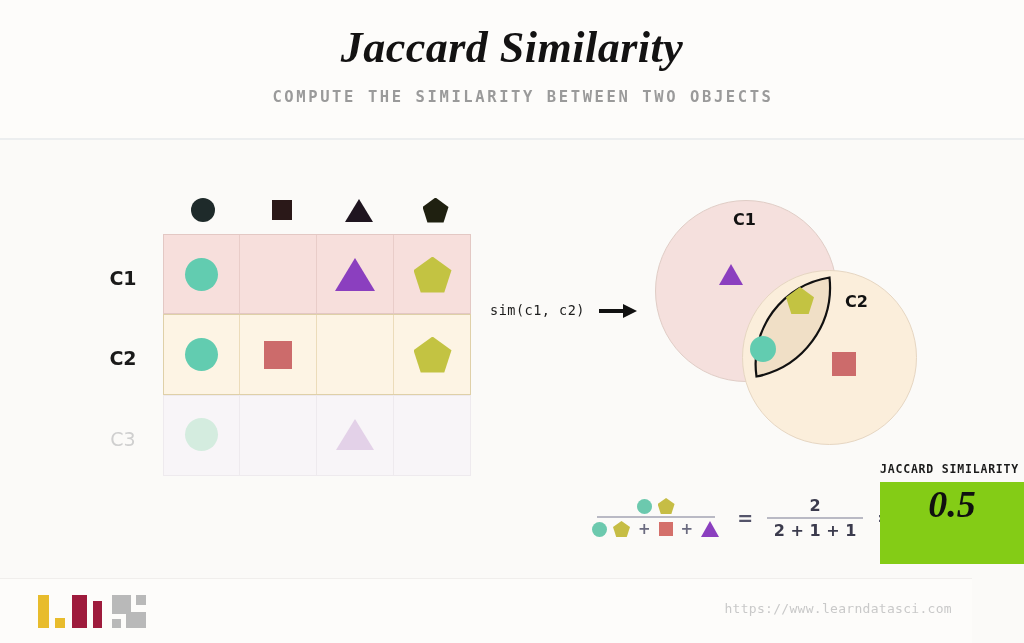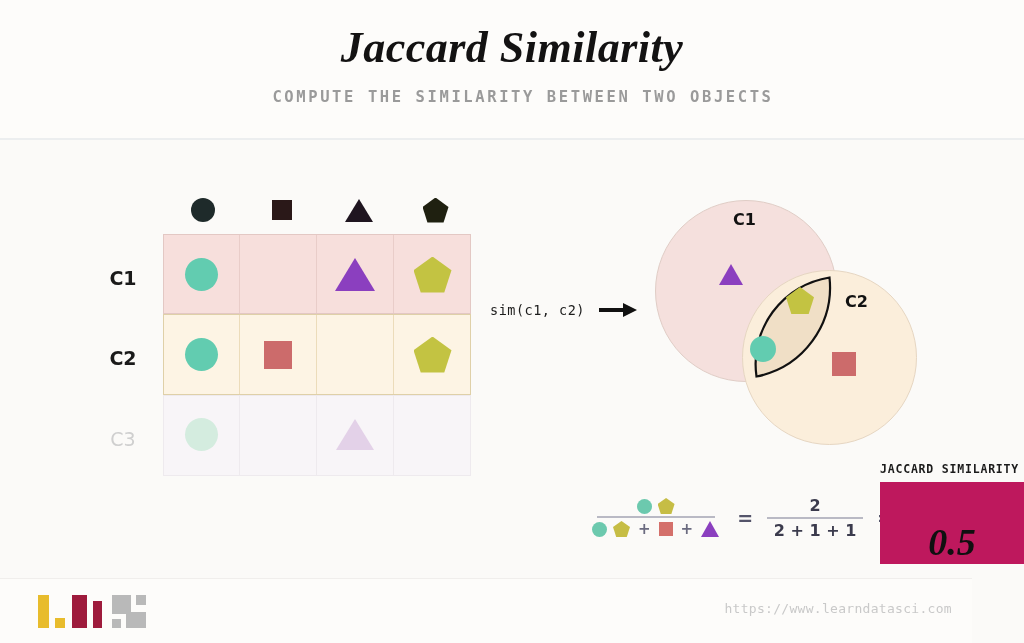--- a/index.html
+++ b/index.html
@@ -113,21 +113,21 @@
   .tri {
     width: 0; height: 0;
     border-left: 20px solid transparent;
     border-right: 20px solid transparent;
   }
   .pent {
     clip-path: polygon(50% 0%, 100% 38%, 81% 100%, 19% 100%, 0% 38%);
   }
 
   
-  .sim-block { position: absolute; left: 490px; top: 160px; display: flex; align-items: center; gap: 14px; }
+  .sim-block { position: absolute; left: 490px; top: 160px; display: flex; align-items: flex-end; gap: 14px; }
   .sim-text {
     font-family: "DejaVu Sans Mono", "Liberation Mono", monospace;
     font-size: 13.5px; color: #1c1c1c; letter-spacing: 0.5px;
   }
   .arrow { position: relative; width: 40px; height: 14px; }
   .arrow-shaft { position: absolute; left: 0; top: 5px; width: 26px; height: 4px; background: #111; }
   .arrow-head {
     position: absolute; left: 24px; top: 0;
     width: 0; height: 0;
     border-top: 7px solid transparent;
@@ -178,22 +178,22 @@
   .result-wrap { position: absolute; left: 880px; top: 320px; }
   .result-label {
     position: absolute; left: 0; top: 0; width: 140px;
     font-family: "DejaVu Sans Mono", "Liberation Mono", monospace;
     font-size: 11.5px; letter-spacing: 0.8px; color: #1b1b1b; font-weight: 700;
     white-space: nowrap;
   }
   .result-box {
     position: absolute; left: 0; top: 20px;
     width: 144px; height: 82px;
-    background: #be185d;
-    display: flex; align-items: flex-end; justify-content: center;
+    background: #84cc16;
+    display: flex; align-items: flex-start; justify-content: center;
   }
   .result-value {
     font-family: "Liberation Serif", "DejaVu Serif", serif;
     font-style: italic; font-weight: 700;
     font-size: 38px; color: #101010;
   }
 
   
   .footer {
     position: absolute; left: 0; top: 578px;

